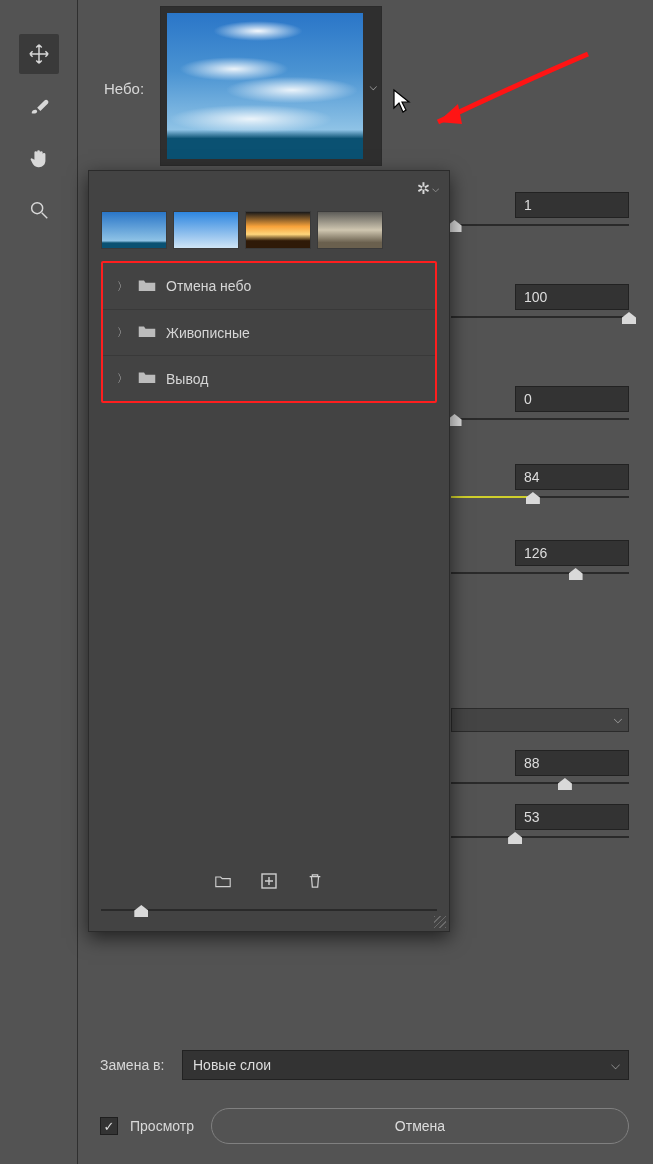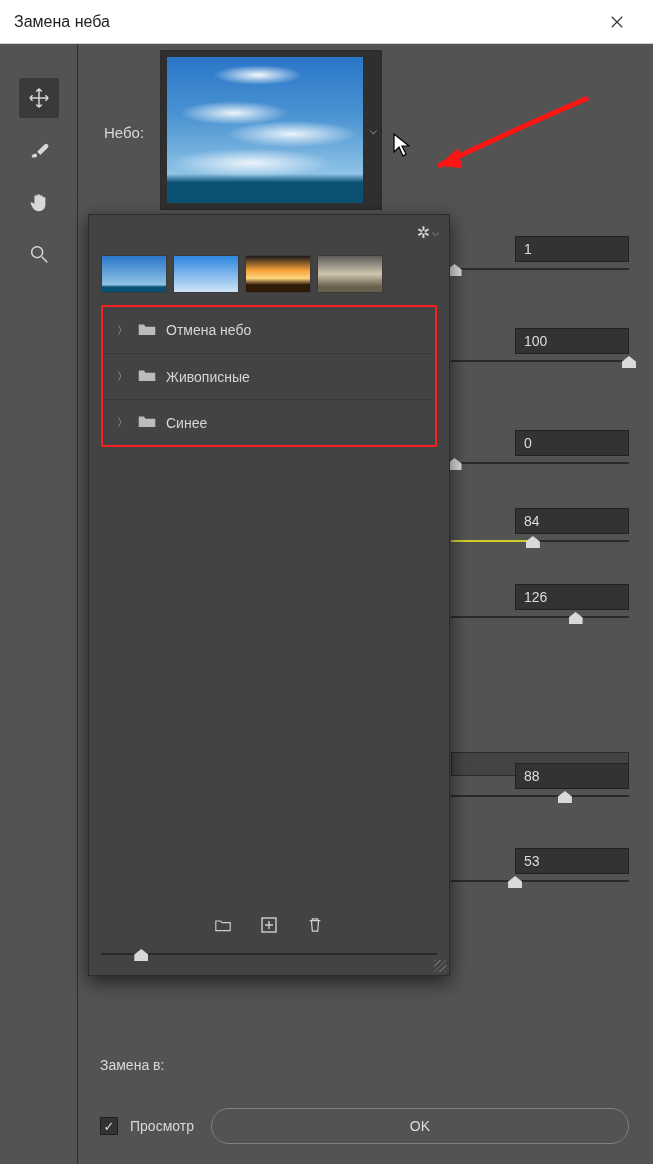--- a/index.html
+++ b/index.html
@@ -66,28 +66,20 @@
 .resize-grip{position:absolute;right:3px;bottom:3px;width:12px;height:12px;background:repeating-linear-gradient(135deg,#6a6a6a 0 1px,transparent 1px 4px)}
 
 .param-drop{position:absolute;right:24px;height:24px;width:178px;background:#444;border:1px solid #2b2b2b}
 .param-drop:after{content:"⌵";position:absolute;right:6px;top:4px;color:#aaa;font-size:11px}
 </style>
 </head>
 <body>
 
 <div class="win">
 
-  <div class="titlebar">
-    <div class="t">Замена неба</div>
-    <div class="x">
-      <svg viewBox="0 0 16 16" width="14" height="14">
-          <path d="M2 2 L14 14 M14 2 L2 14" stroke="#333" stroke-width="1.4"></path>
-        </svg>
-    </div>
-  </div>
 
   <div class="body">
 
     <div class="toolcol">
       <div class="toolbtn sel">
         <svg viewBox="0 0 24 24">
             <path d="M12 2v20M2 12h20M12 2l-3 3M12 2l3 3M12 22l-3-3M12 22l3-3M2 12l3-3M2 12l3 3M22 12l-3-3M22 12l-3 3"></path>
           </svg>
       </div>
       <div class="toolbtn">
@@ -158,21 +150,21 @@
       </div>
       <div class="param" style="top:540px">
         <input value="126" style="">
         <div class="track">
             <div class="thumb" style="left:70%"></div>
           </div>
       </div>
 
       <div class="param-drop" style="top:708px"></div>
 
-      <div class="param" style="top:719px">
+      <div class="param" style="top:750px">
         <input value="88" style="">
         <div class="track">
             <div class="thumb" style="left:64%"></div>
           </div>
       </div>
       <div class="param" style="top:804px">
         <input value="53" style="">
         <div class="track">
             <div class="thumb" style="left:36%"></div>
           </div>
@@ -199,21 +191,21 @@
             <span class="ficon"><svg viewBox="0 0 24 18">
                   <path d="M1 3h7l2 3h13v11H1z"></path>
                 </svg></span>
             <span>Живописные</span>
           </div>
           <div class="folderrow">
             <span class="chv">〉</span>
             <span class="ficon"><svg viewBox="0 0 24 18">
                   <path d="M1 3h7l2 3h13v11H1z"></path>
                 </svg></span>
-            <span>Синее</span>
+            <span>Вывод</span>
           </div>
         </div>
         <div class="pop-footer">
           <span><svg viewBox="0 0 20 16">
                 <path d="M1 3h6l2 2h10v10H1z"></path>
               </svg></span>
           <span><svg viewBox="0 0 16 16">
                 <rect x="1" y="1" width="14" height="14"></rect>
                 <path d="M8 4v8M4 8h8"></path>
               </svg></span>
@@ -222,25 +214,28 @@
               </svg></span>
         </div>
         <div class="mini-track">
             <div class="thumb"></div>
           </div>
         <div class="resize-grip"></div>
       </div>
 
       <div class="outrow">
         <div class="lab">Замена в:</div>
+        <div class="outselect">
+          <span>Новые слои</span>
+        </div>
       </div>
 
       <div class="footer">
         <div class="chk">✓</div>
         <div class="chklab">Просмотр</div>
         <div class="btn">
-            <span>OK</span>
+            <span>Отмена</span>
           </div>
       </div>
 
     </div>
   </div>
 </div>
 
 </body></html>

